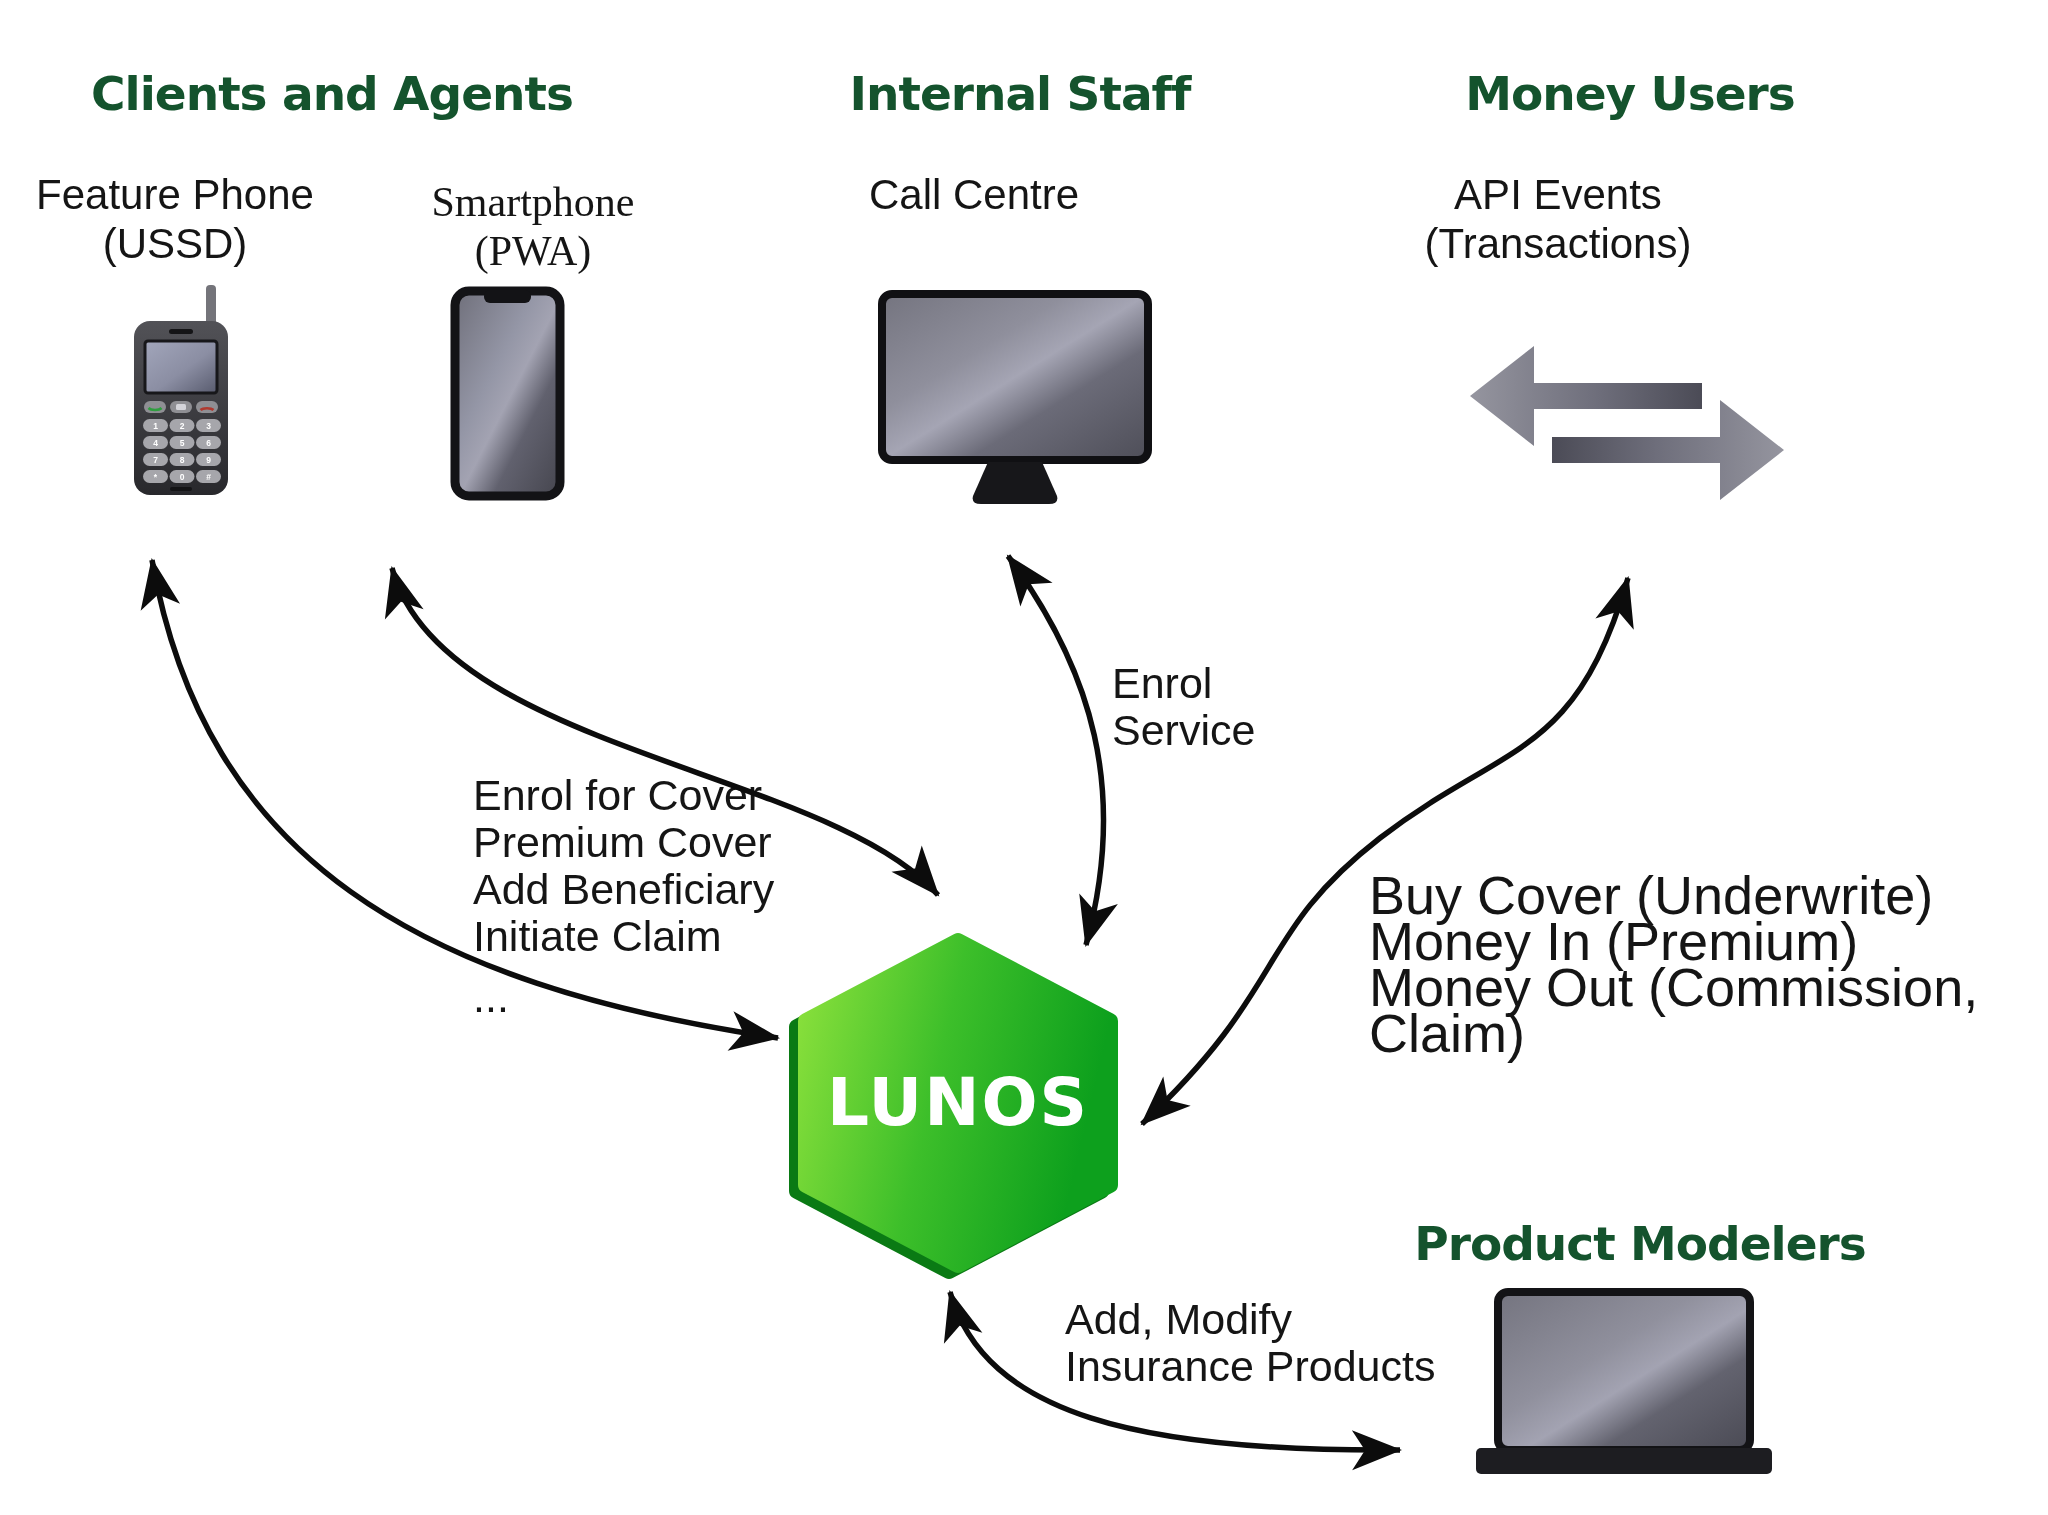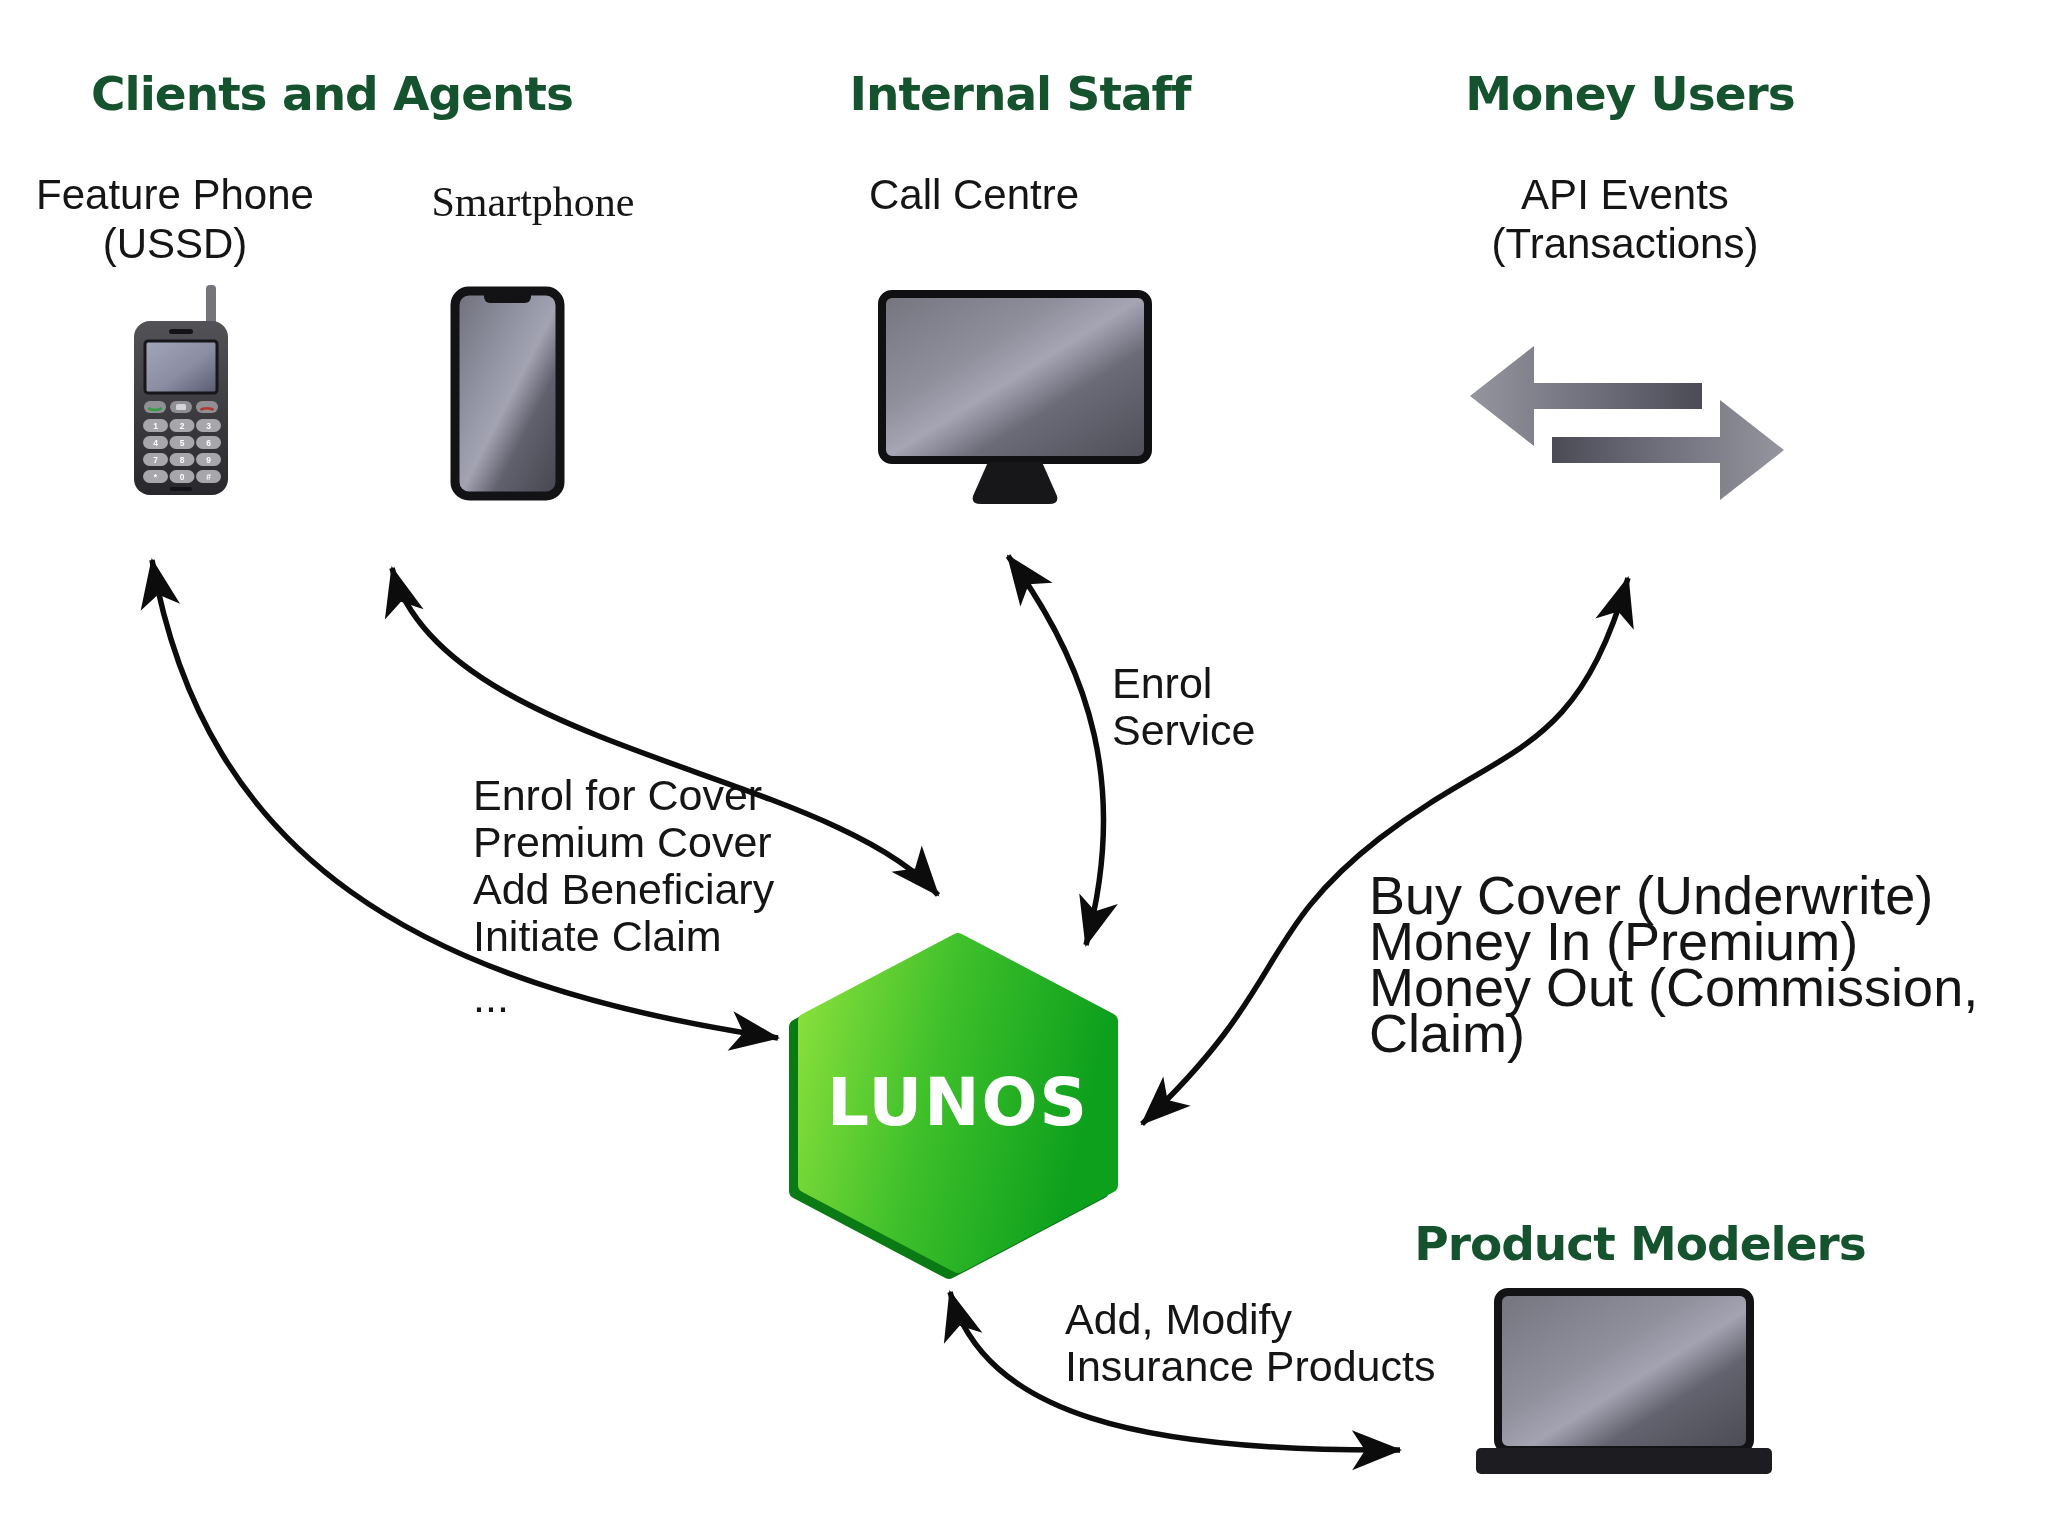--- a/index.html
+++ b/index.html
@@ -32,25 +32,26 @@
   <div class="heading" style="left:740px;top:66px;">Internal Staff</div>
   <div class="heading" style="left:1350px;top:66px;">Money Users</div>
   <div class="heading" style="left:1360px;top:1216px;">Product Modelers</div>
 
   <div class="devlabel" style="left:-55px;top:170px;">
     <div>Feature Phone</div>
     <div>(USSD)</div>
   </div>
   <div class="devlabel" style="left:303px;top:178px;font-family:Liberation Serif, serif;">
     <div>Smartphone</div>
+    <div>(PWA)</div>
   </div>
   <div class="devlabel" style="left:744px;top:170px;">
     <div>Call Centre</div>
   </div>
-  <div class="devlabel" style="left:1395px;top:170px;">
+  <div class="devlabel" style="left:1328px;top:170px;">
     <div>API Events</div>
     <div>(Transactions)</div>
   </div>
 
   <div class="block" style="left:473px;top:772px;">
     <div>Enrol for Cover</div>
     <div>Premium Cover</div>
     <div>Add Beneficiary</div>
     <div>Initiate Claim</div>
     <div class="ellipsis">...</div>

